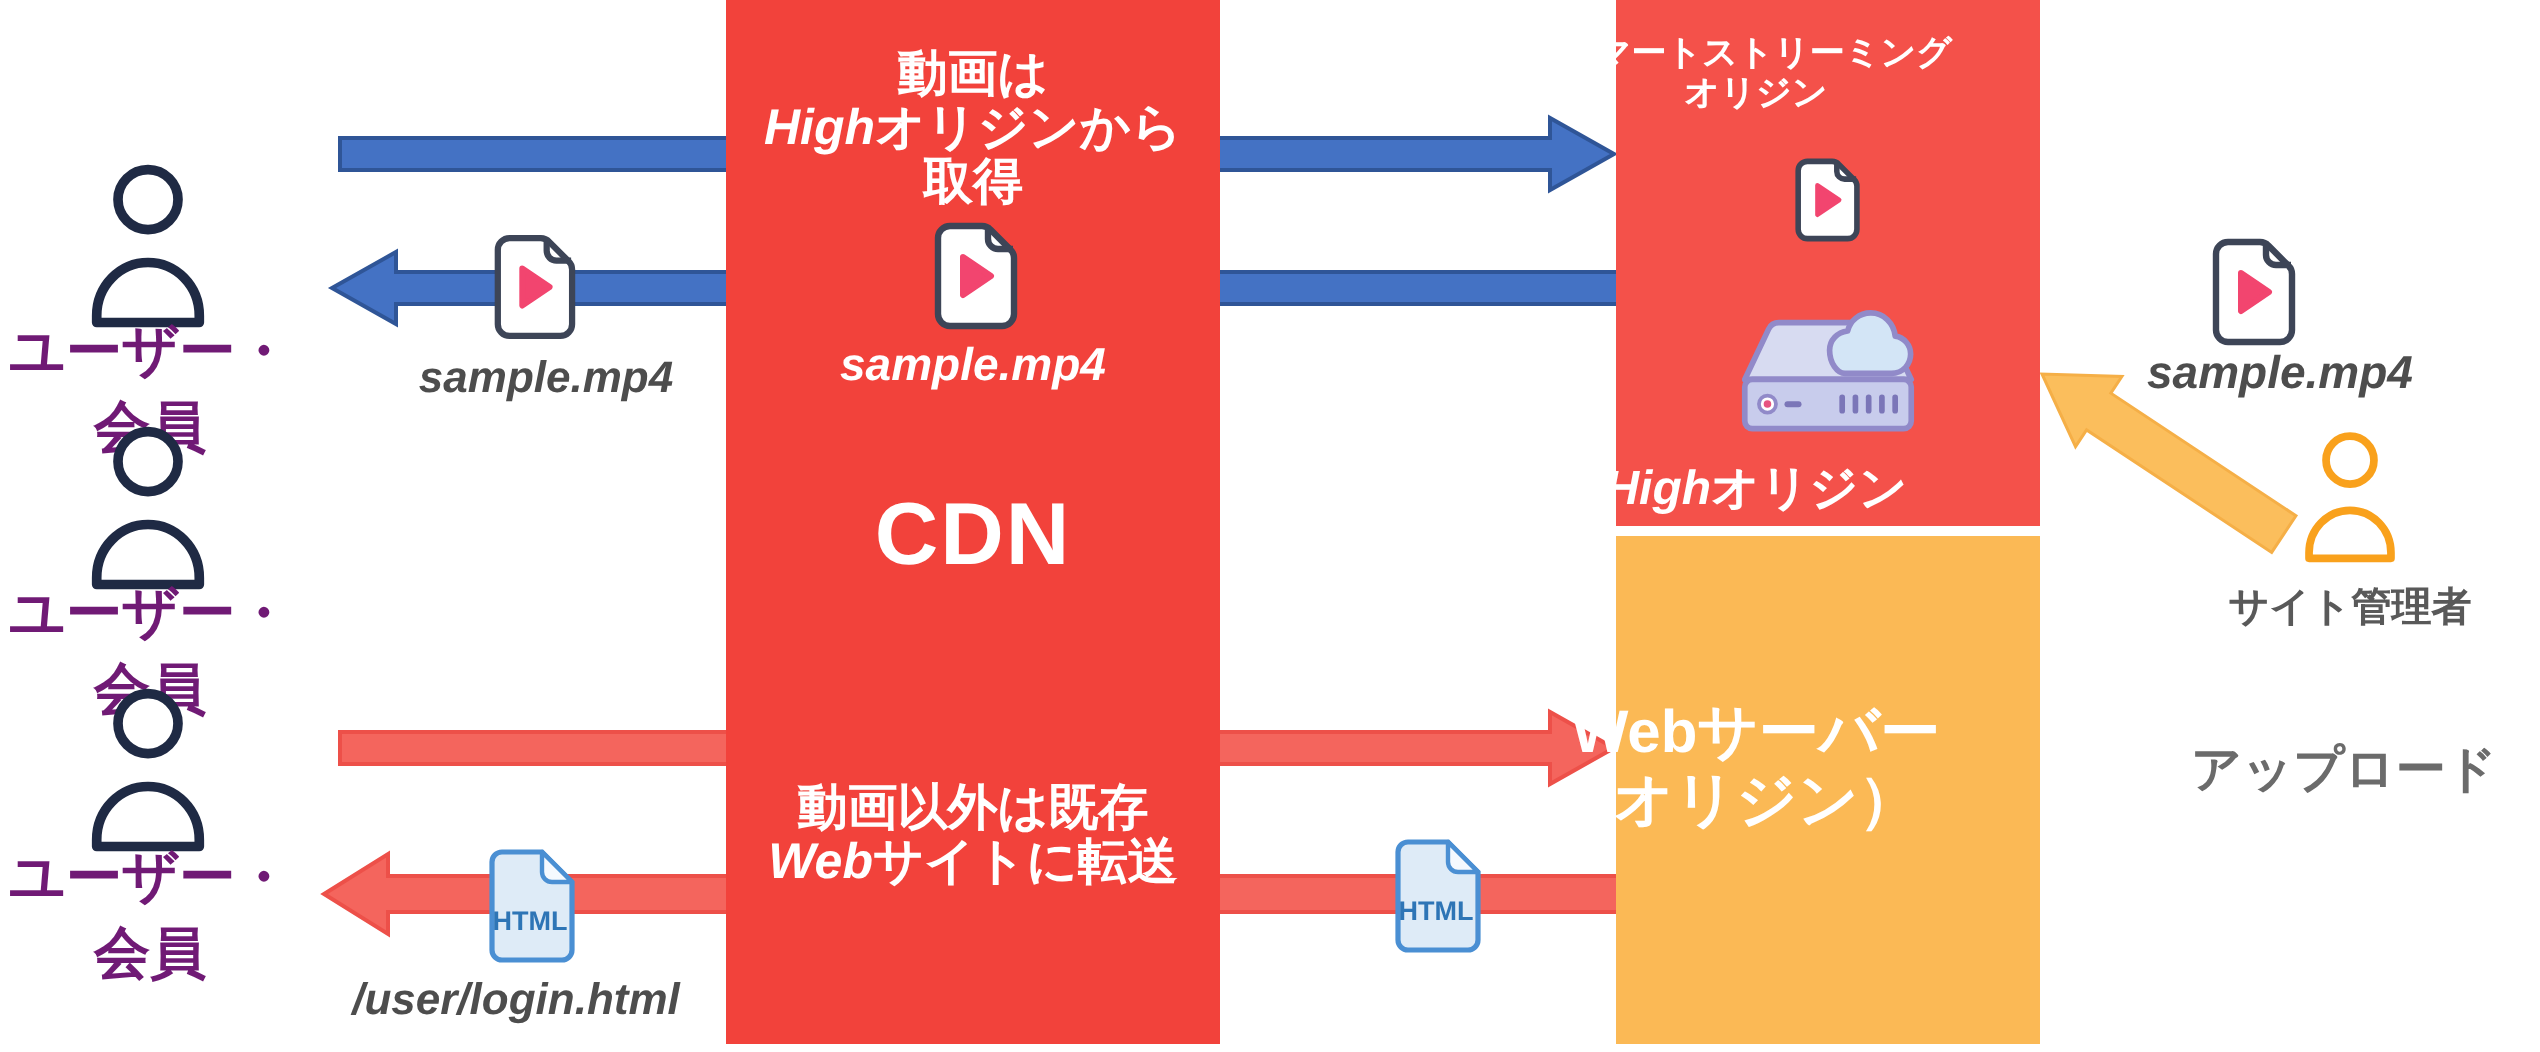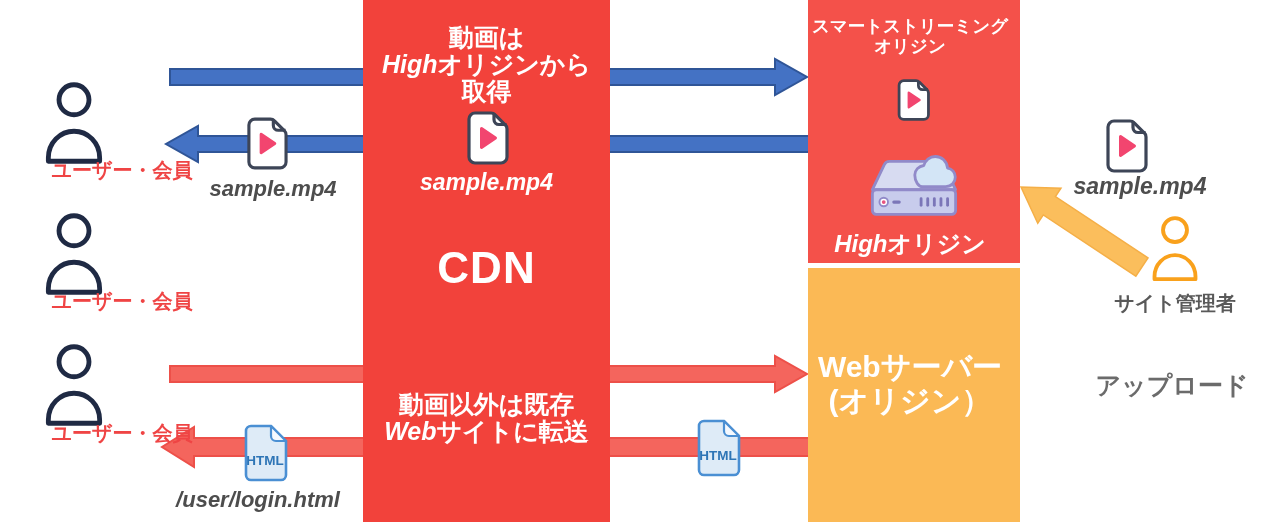--- a/index.html
+++ b/index.html
@@ -12,30 +12,30 @@
   .overlay{position:absolute;z-index:3;}
   
   #cdn-box{left:363px;top:0;width:247px;height:522px;background:#F2423B;}
   #smart-box{left:808px;top:0;width:212px;height:263px;background:#F4514A;}
   #web-box{left:808px;top:268px;width:212px;height:254px;background:#FBB955;}
   
   .center{text-align:center;}
   .white{color:#fff;}
   .note{font-size:25px;line-height:27px;}
   .cdn-col{left:363px;width:247px;}
-  .smart-col{left:804px;width:212px;}
+  .smart-col{left:772px;width:212px;}
   #cdn-note-top{top:24px;}
   #cdn-file-label{top:169px;font-size:23px;font-style:italic;}
   #cdn-title{top:243px;font-size:44px;letter-spacing:1px;}
   #cdn-note-bottom{top:391px;}
   #smart-title{top:16px;font-size:17.5px;line-height:20px;}
   #ts-label{top:121px;font-size:18px;font-style:italic;}
   #high-origin-label{top:228px;font-size:24px;}
   #web-label{top:350px;font-size:30px;line-height:34px;}
-  .gray-label{color:#ef4444;font-size:20px;padding-left:47px;}
+  .gray-label{color:#701a75;font-size:28px;}
   .file-label{color:#4D4D4D;font-size:22px;font-style:italic;}
   #admin-name{color:#595959;font-size:20px;}
   #upload-note{color:#6B6B6B;font-size:25px;line-height:28px;}
   .user-label{left:0;width:150px;}
   i{font-style:italic;}
 </style>
 </head>
 <body>
 
 <div id="stage">

